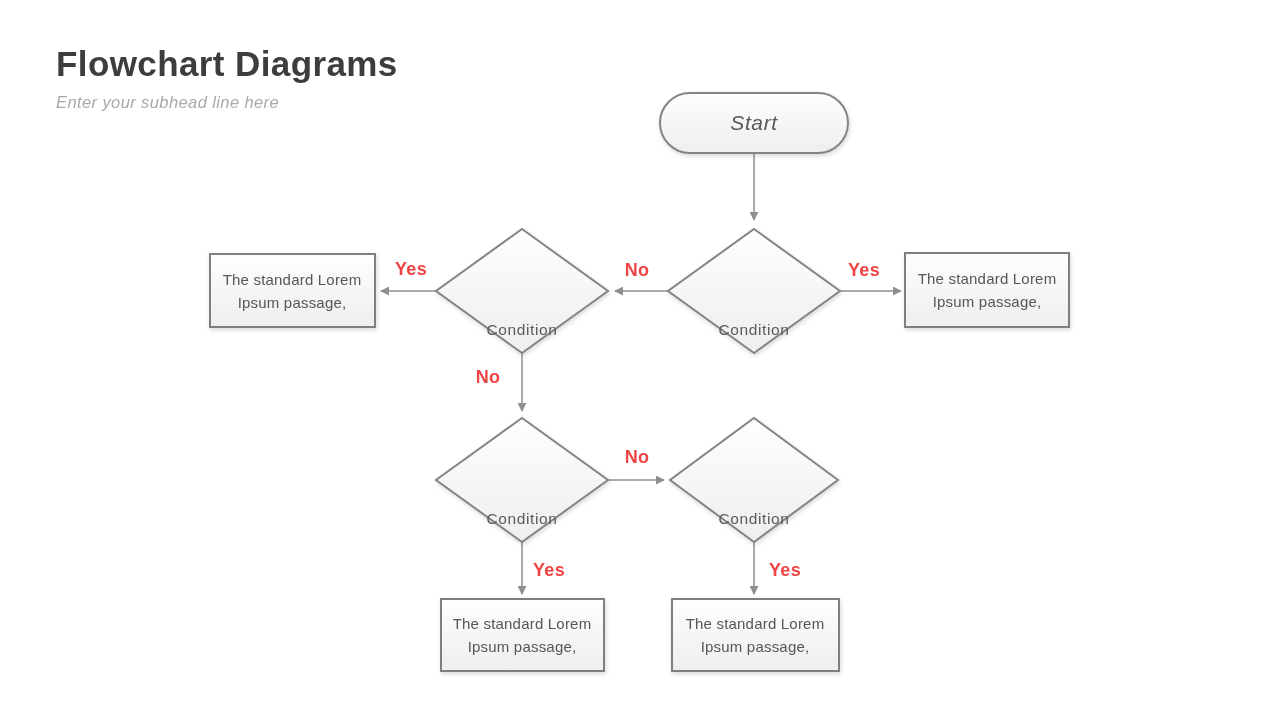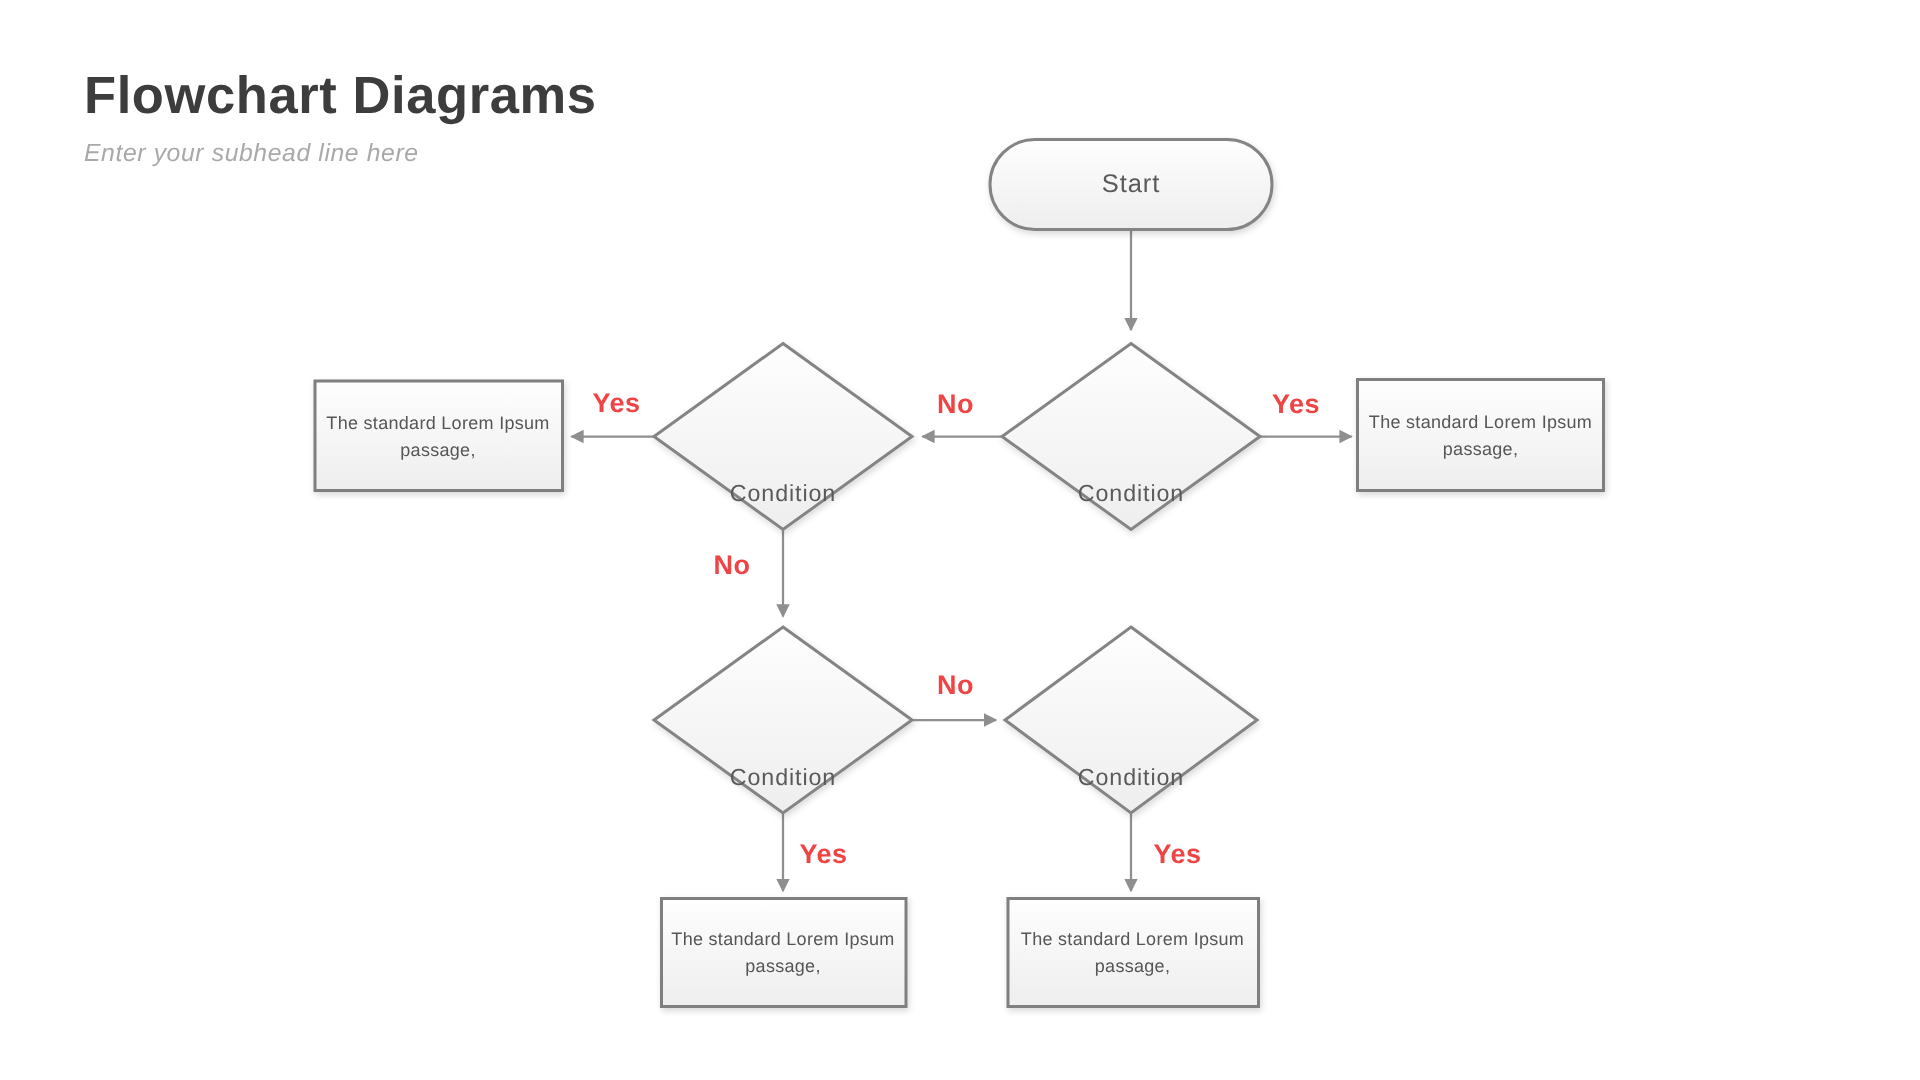--- a/index.html
+++ b/index.html
@@ -32,28 +32,28 @@
   }
   svg.chart { position: absolute; left: 0; top: 0; }
   .node-label {
     position: absolute;
     transform: translate(-50%, -50%);
     color: #5a5a5a;
     text-align: center;
     white-space: nowrap;
     letter-spacing: 0.6px;
   }
-  .start-label   { font-size: 17px; }
+  .start-label   { font-size: 21px; font-style: italic; }
   .cond-label    { font-size: 15.5px; margin-top: 39px; }
   .result-label {
     position: absolute;
     transform: translate(-50%, -50%);
     width: 150px;
     text-align: center;
-    font-size: 12px;
+    font-size: 15px;
     line-height: 1.5;
     color: #565656;
     letter-spacing: 0.2px;
   }
   .edge-label {
     position: absolute;
     transform: translate(-50%, -50%);
     font-size: 18px;
     font-weight: bold;
     color: #ef4444;

